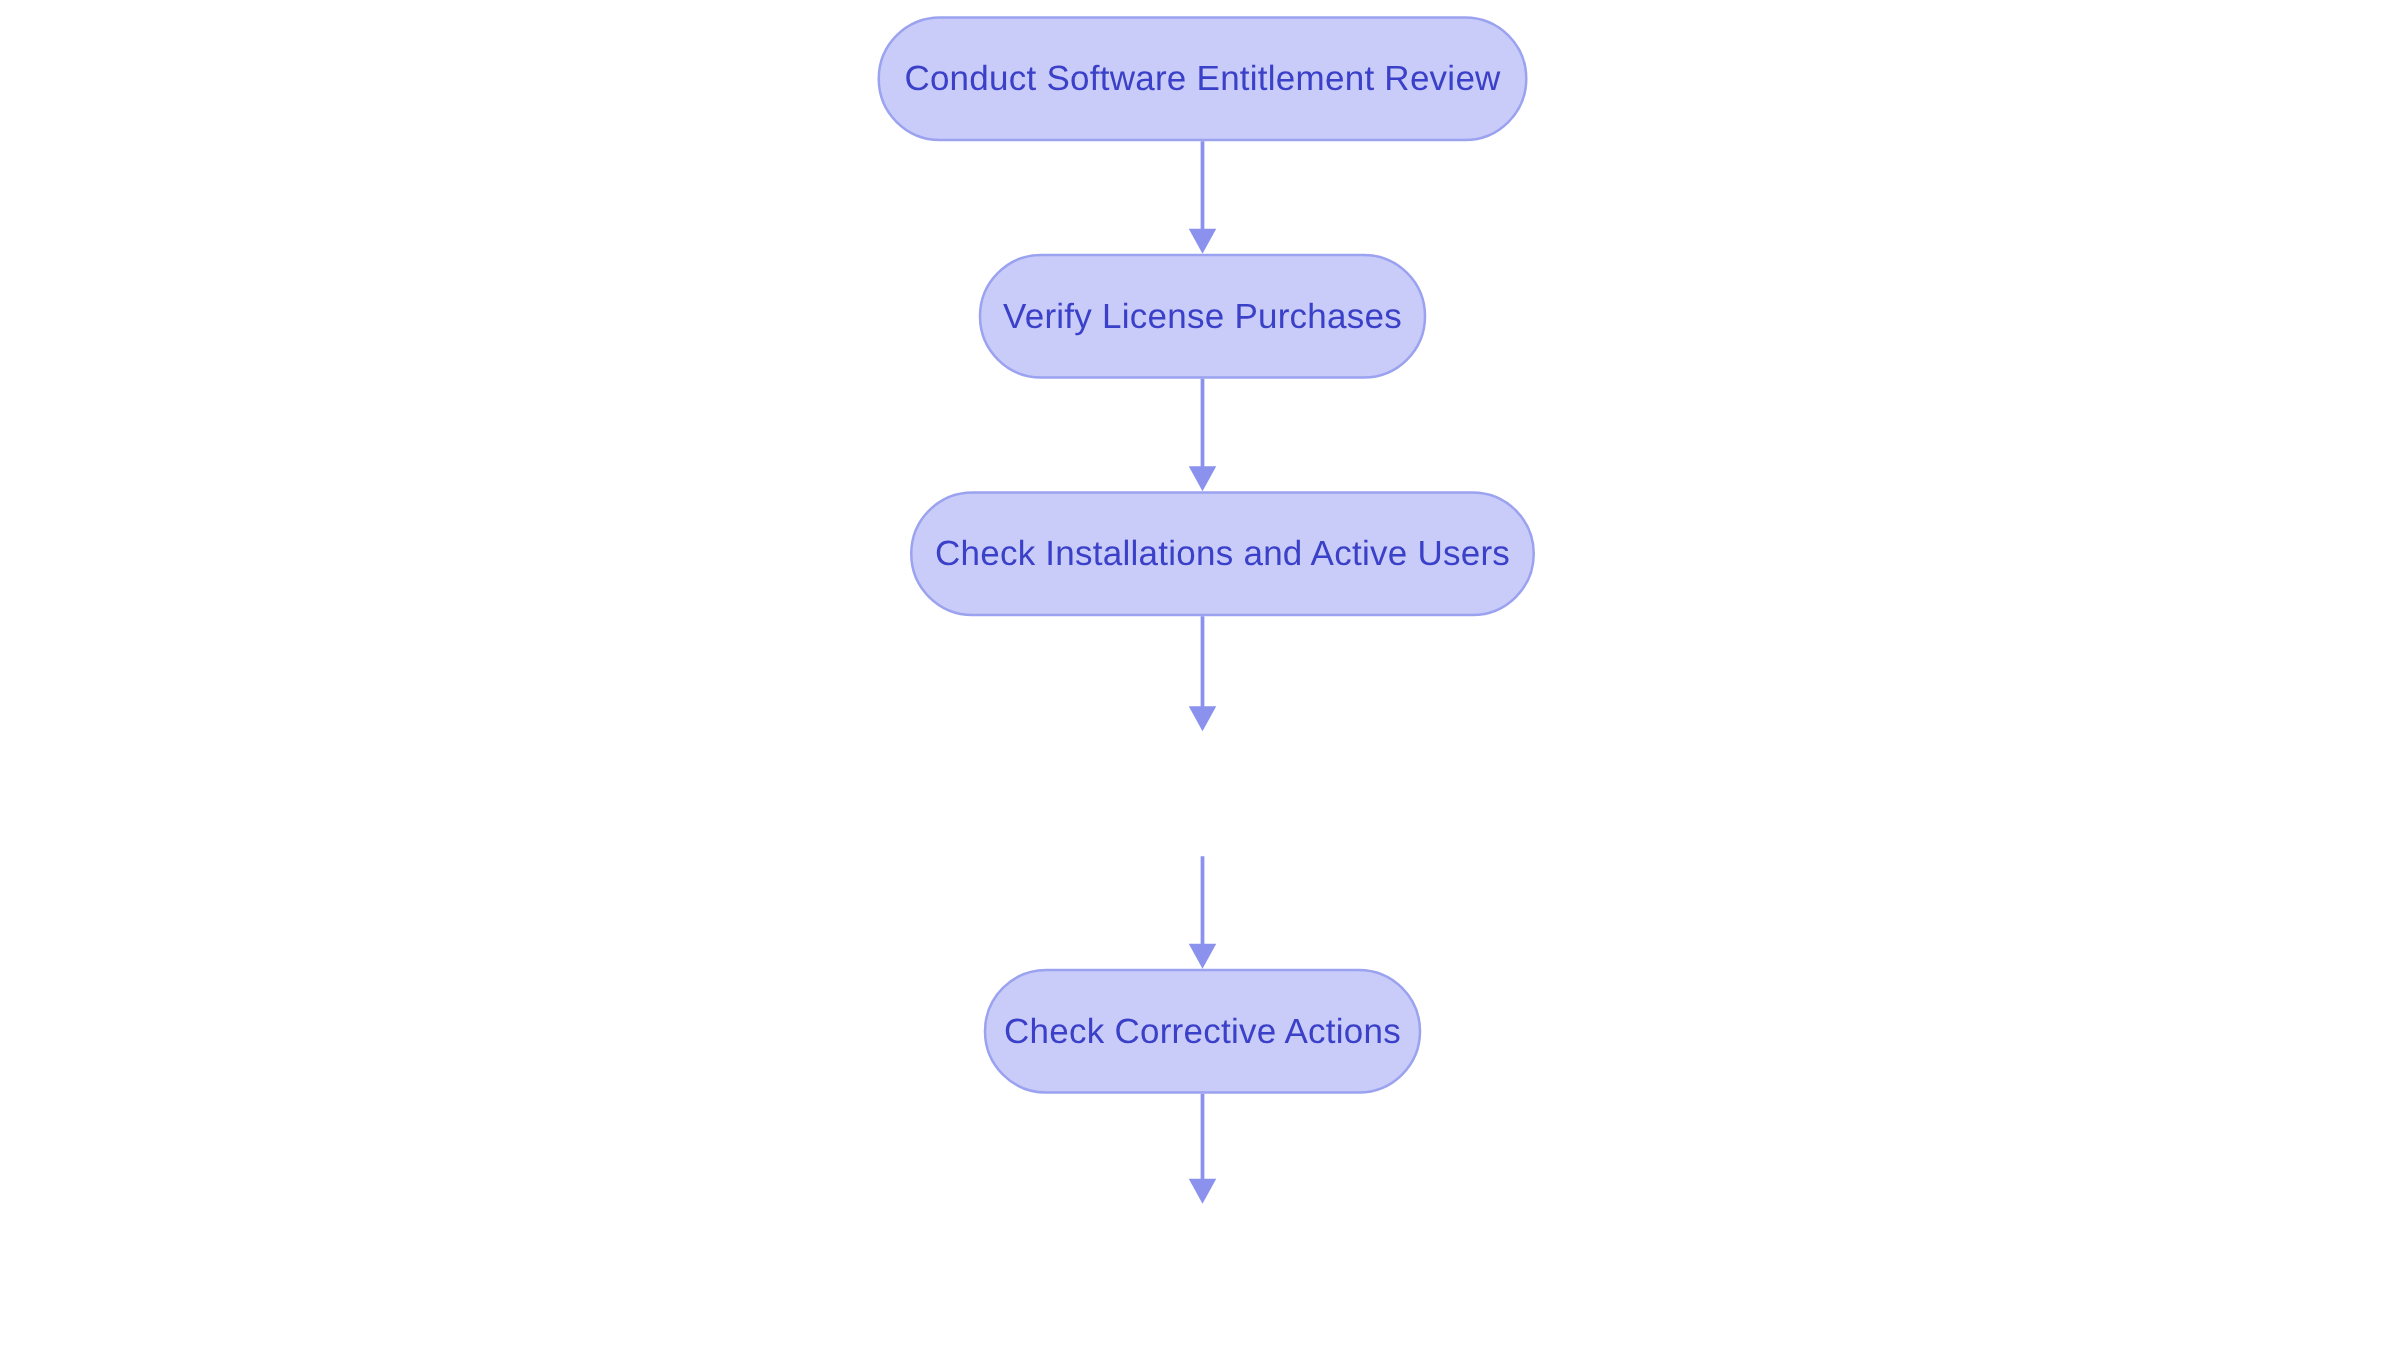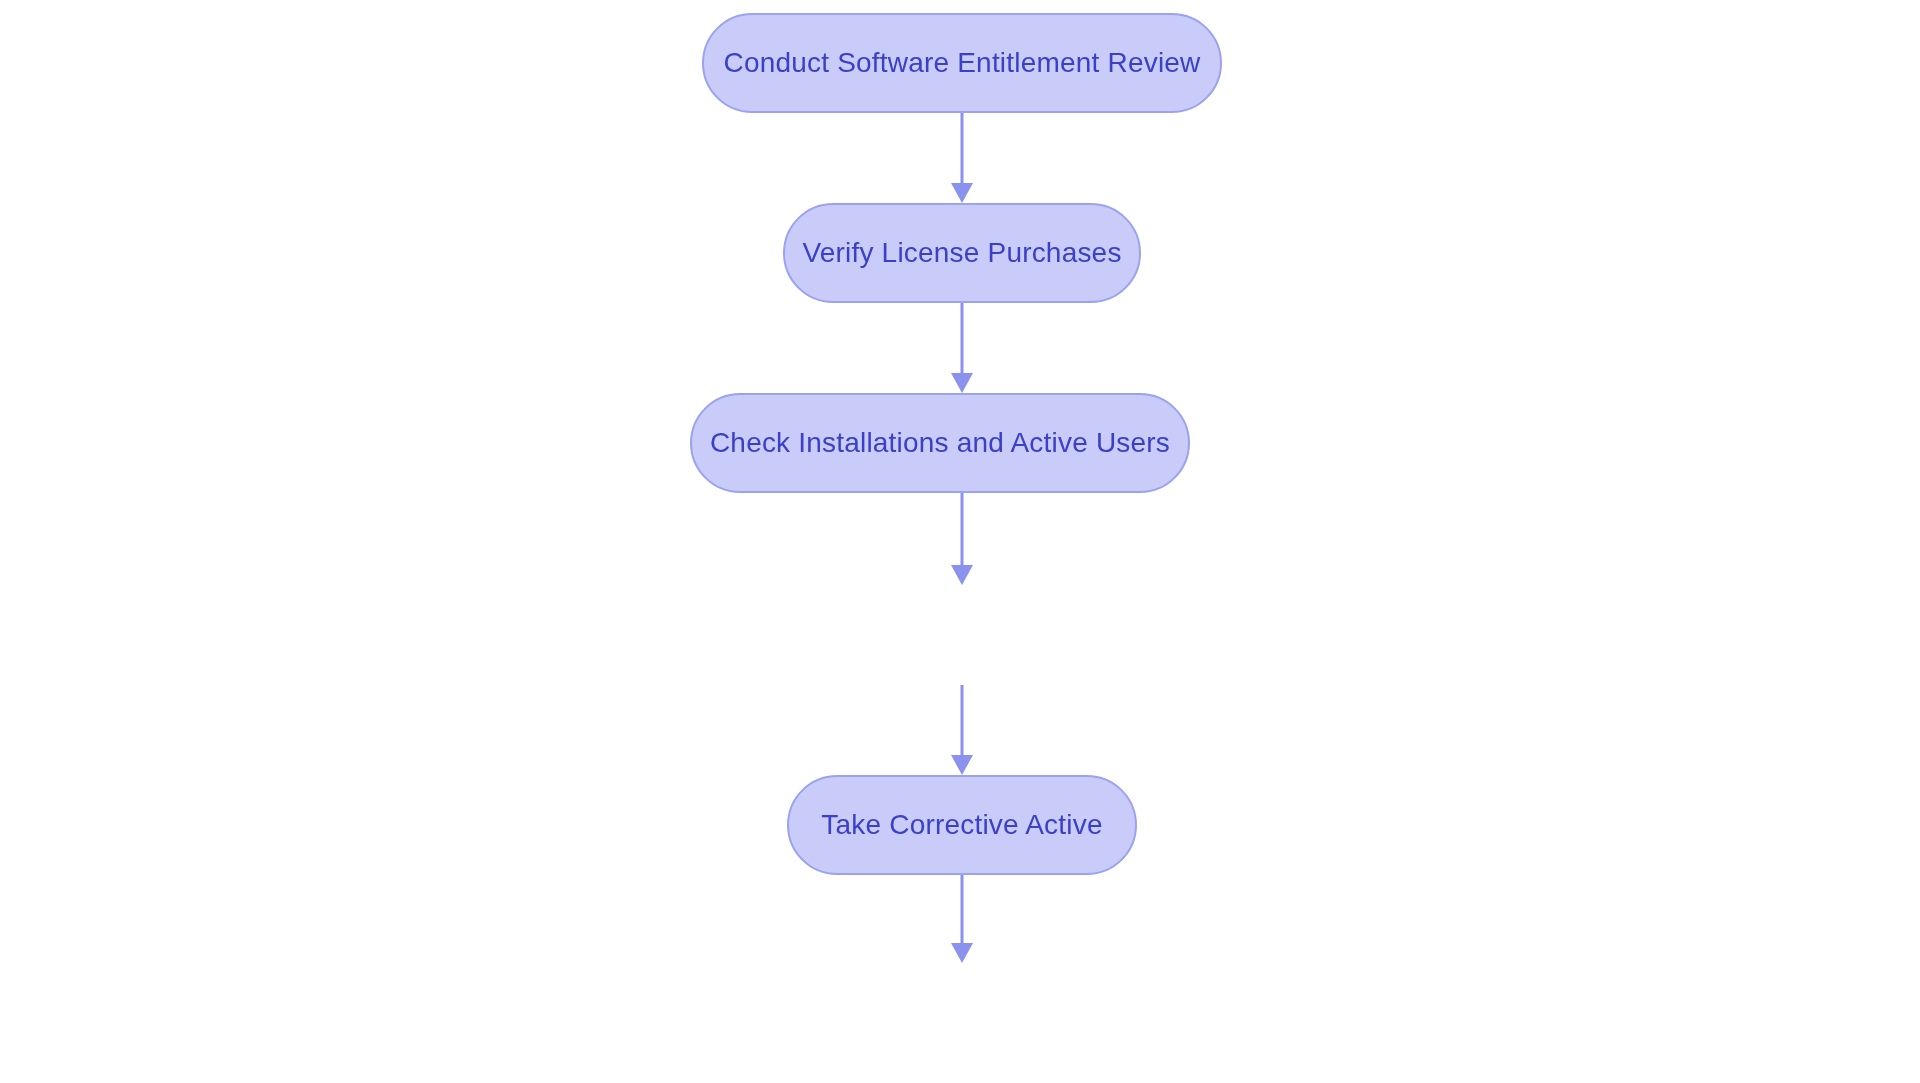--- a/index.html
+++ b/index.html
@@ -79,37 +79,37 @@
 
   <div class="node" style="left:783px; top:203px; width:358px;">
     <span class="node-label">Verify License Purchases</span>
   </div>
 
   <div class="arrow" style="top:303px; height:90px;">
     <span class="arrow-shaft"></span>
     <span class="arrow-head"></span>
   </div>
 
-  <div class="node" style="left:690px; top:393px; width:500px;">
+  <div class="node" style="left:728px; top:393px; width:500px;">
     <span class="node-label">Check Installations and Active Users</span>
   </div>
 
   <div class="arrow" style="top:493px; height:92px;">
     <span class="arrow-shaft"></span>
     <span class="arrow-head"></span>
   </div>
 
 
   <div class="arrow" style="top:685px; height:90px;">
     <span class="arrow-shaft"></span>
     <span class="arrow-head"></span>
   </div>
 
   <div class="node" style="left:787px; top:775px; width:350px;">
-    <span class="node-label">Take Corrective Active</span>
+    <span class="node-label">Check Corrective Actions</span>
   </div>
 
   <div class="arrow" style="top:875px; height:88px;">
     <span class="arrow-shaft"></span>
     <span class="arrow-head"></span>
   </div>
 
 
 </div>
 

